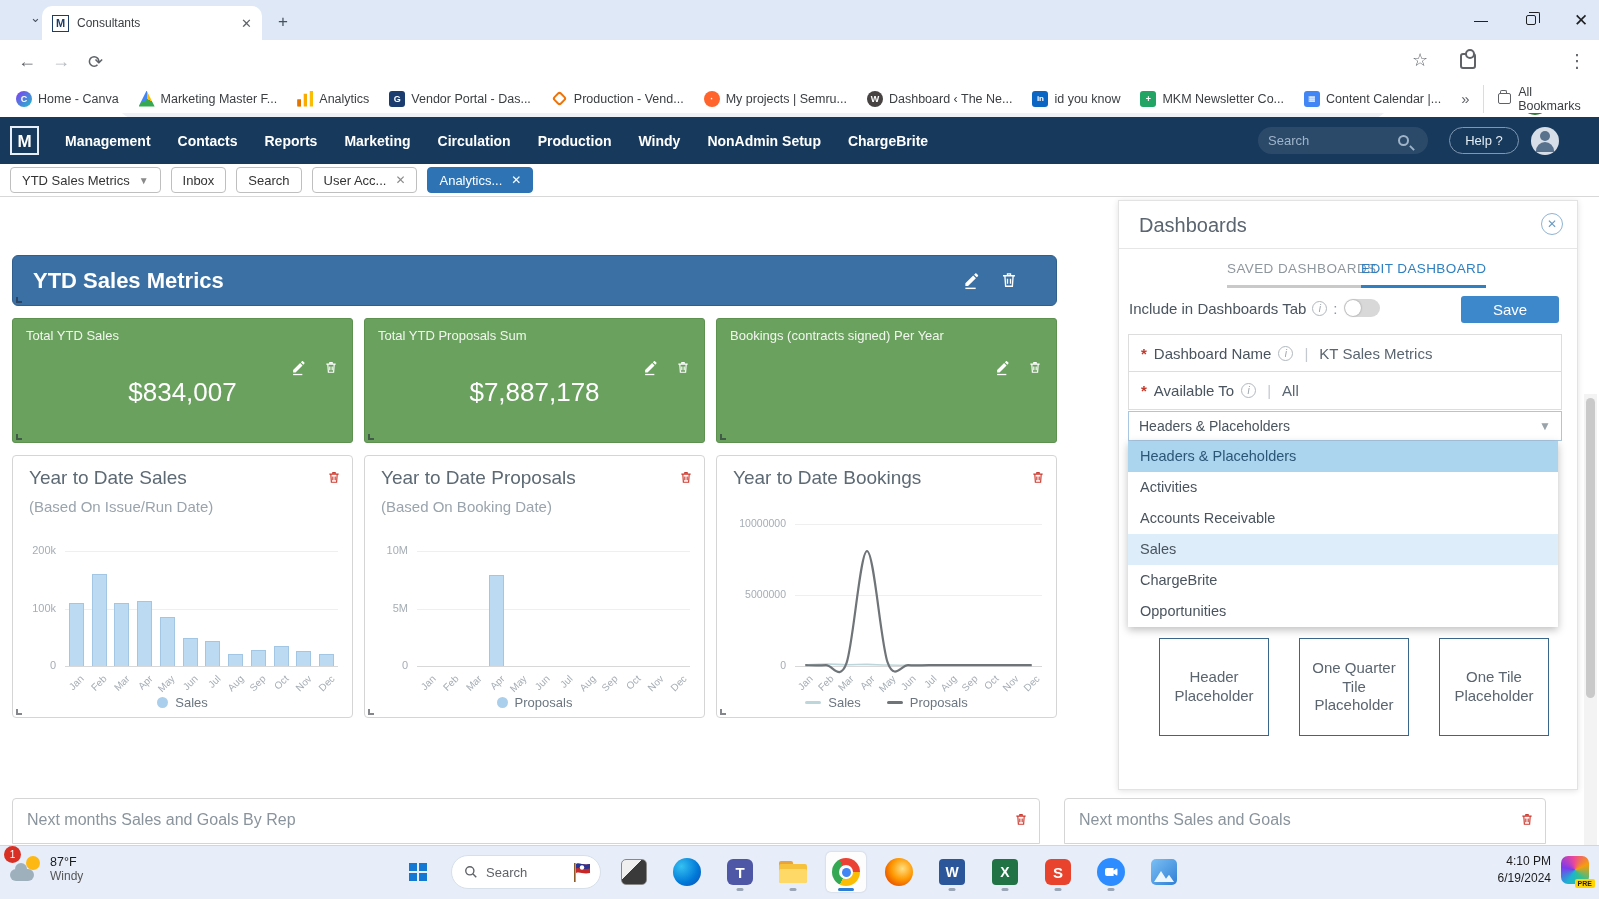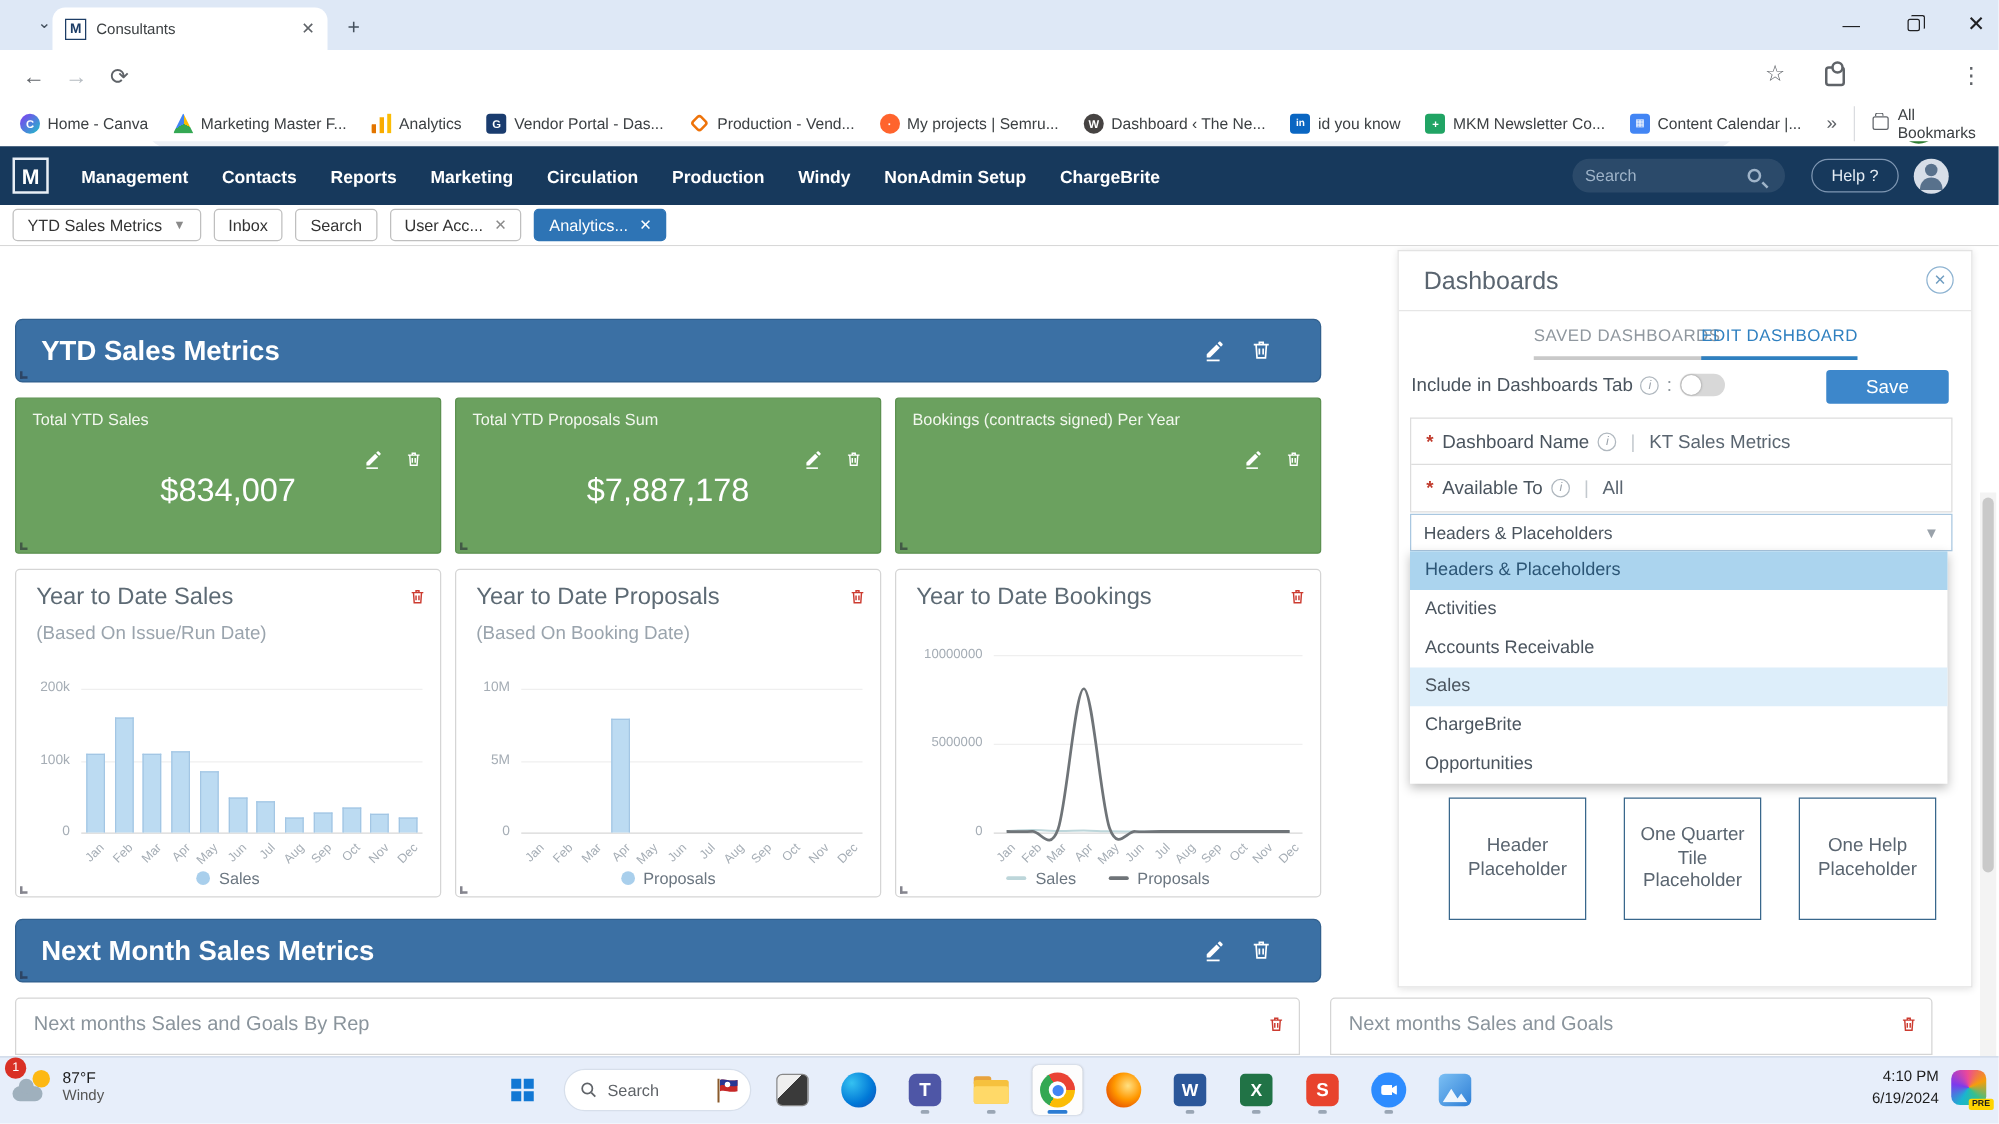--- a/index.html
+++ b/index.html
@@ -530,35 +530,20 @@
             </span>
             <span class="li">
               <i class="lg-line" style="background: rgb(111, 116, 120);"></i>
               <span>Proposals</span>
             </span>
           </div>
           <i class="corner-notch"></i>
         </div>
       </div>
 
-    <div class="abs section-header" style="top:538px;">
-      <span class="sh-title">Next Month Sales Metrics</span>
-      <span class="abs icon-btn" style="right:74px;top:15px;">
-        <svg width="19" height="19" viewBox="0 0 24 24" fill="#fff">
-            <path d="M3 15.6V19h3.4L16.3 9.1l-3.4-3.4L3 15.6zM18.9 6.5c.4-.4.4-1 0-1.4l-2-2c-.4-.4-1-.4-1.4 0l-1.5 1.5 3.4 3.4 1.5-1.5z"></path>
-            <rect x="3" y="21" width="13" height="1.8"></rect>
-          </svg>
-      </span>
-      <span class="abs icon-btn" style="right:38px;top:14px;">
-        <svg width="18" height="19" viewBox="0 0 24 24" fill="none" stroke="#fff" stroke-width="1.8">
-            <path d="M4 7h16M10 7V4.5h4V7M6.5 7l1 14h9l1-14M10 11v6.5M14 11v6.5"></path>
-          </svg>
-      </span>
-      <i class="corner-notch"></i>
-    </div>
 
     <div class="abs bottom-card" style="left:12px;width:1028px;">
       <span class="b-title">Next months Sales and Goals By Rep</span>
       <span class="abs chart-trash icon-btn">
         <svg width="14" height="16" viewBox="0 0 24 24" fill="none" stroke="currentColor" stroke-width="2">
             <path d="M4 7h16M10 7V4.5h4V7M6.5 7l1 14h9l1-14M10 11v6.5M14 11v6.5"></path>
           </svg>
       </span>
     </div>
     <div class="abs bottom-card" style="left:1064px;width:482px;">
@@ -607,21 +592,21 @@
           <div class="opt selected">Headers &amp; Placeholders</div>
           <div class="opt">Activities</div>
           <div class="opt">Accounts Receivable</div>
           <div class="opt hover">Sales</div>
           <div class="opt">ChargeBrite</div>
           <div class="opt">Opportunities</div>
         </div>
       <div id="tiles">
           <div class="tile" style="left: 40px;">Header Placeholder</div>
           <div class="tile" style="left: 180px;">One Quarter Tile Placeholder</div>
-          <div class="tile" style="left: 320px;">One Help Placeholder</div>
+          <div class="tile" style="left: 320px;">One Tile Placeholder</div>
         </div>
     </div>
 
     <div id="scrollbar" class="abs">
       <div id="scroll-thumb"></div>
     </div>
   </div>
 
   <div id="taskbar" class="abs">
     <div id="weather">

